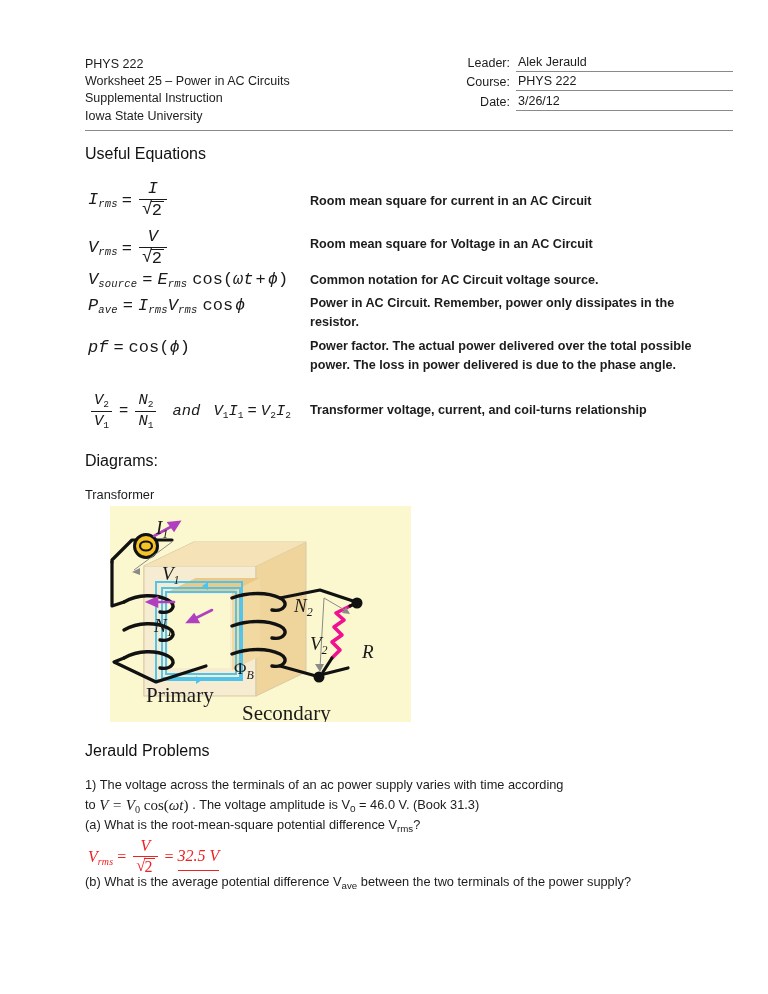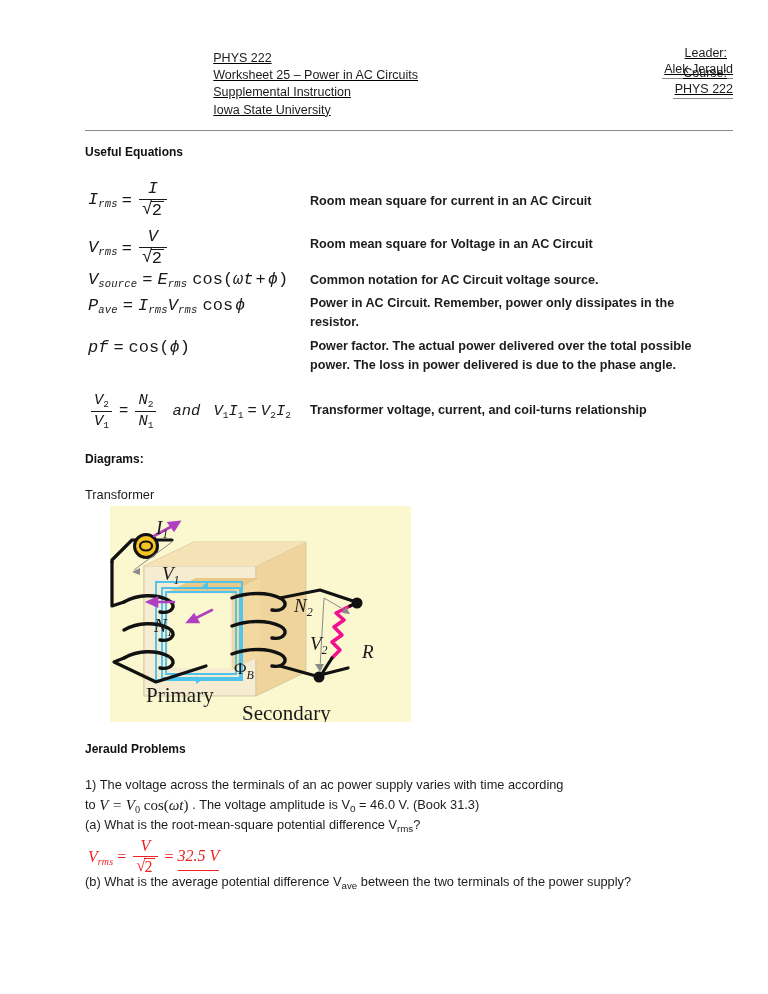--- a/index.html
+++ b/index.html
@@ -19,43 +19,41 @@
     position: absolute;
     left: 0; top: 0;
     width: 768px;
     height: 994px;
   }
 
   
   .header {
     position: absolute;
     left: 85px;
-    top: 46px;
+    top: 52px;
     width: 648px;
     display: flex;
-    justify-content: flex-end;
-    text-decoration: underline;
+    justify-content: space-between;
   }
   .hdr-left {
     font-size: 12.5px;
     line-height: 17.2px;
     color: #1c1c1c;
     padding-top: 4px;
   }
   .hdr-left div { white-space: pre; }
 
   .hdr-right {
     width: 315px;
     font-size: 12.5px;
   }
   .hdr-row {
     display: flex;
     align-items: flex-end;
     height: 19.5px;
-    flex-direction: column;
   }
   .hdr-label {
     width: 92px;
     text-align: right;
     padding-right: 6px;
     padding-bottom: 2px;
     color: #1c1c1c;
     white-space: nowrap;
   }
   .hdr-value {
@@ -71,22 +69,22 @@
     left: 85px;
     top: 130px;
     width: 648px;
     height: 0;
     border-top: 1.6px solid #8a8a8a;
   }
 
   
   .h-bold {
     position: absolute;
-    font-size: 12px;
-    font-weight: bold;
+    font-size: 16px;
+    font-weight: normal;
     color: #111;
     white-space: nowrap;
   }
   .plain-label {
     position: absolute;
     font-size: 12.8px;
     color: #1c1c1c;
     white-space: nowrap;
   }
   .mathup { font-style: normal; }
@@ -221,20 +219,24 @@
     </div>
 
     <div class="hdr-right">
       <div class="hdr-row">
         <span class="hdr-label">Leader:</span>
         <span class="hdr-value">Alek Jerauld</span>
       </div>
       <div class="hdr-row">
         <span class="hdr-label">Course:</span>
         <span class="hdr-value">PHYS 222</span>
+      </div>
+      <div class="hdr-row">
+        <span class="hdr-label">Date:</span>
+        <span class="hdr-value">3/26/12</span>
       </div>
     </div>
   </div>
 
   <div class="header-rule"></div>
 
   <div class="h-bold" style="left:85px; top:145px;">Useful Equations</div>
 
   <div class="eq" style="left:88px; top:180px; font-size:17px;">
     <span>I<span class="sub">rms</span></span>

